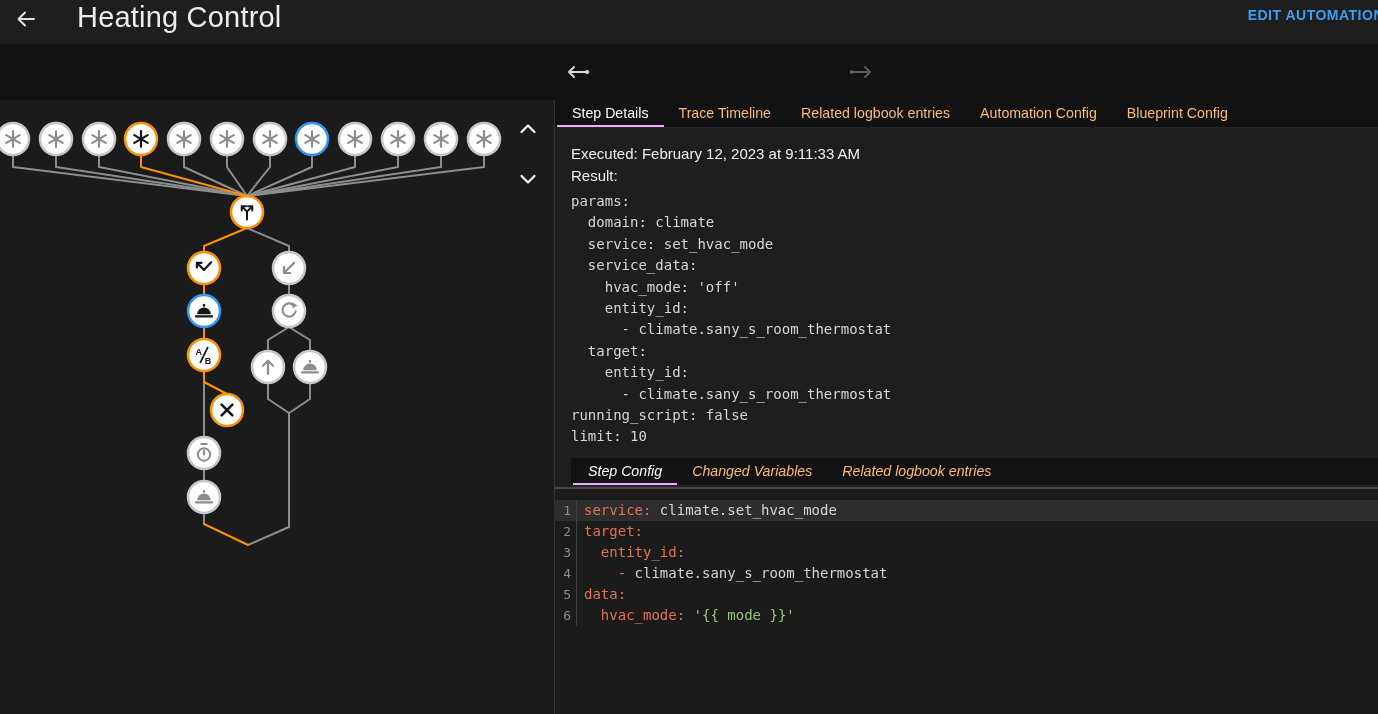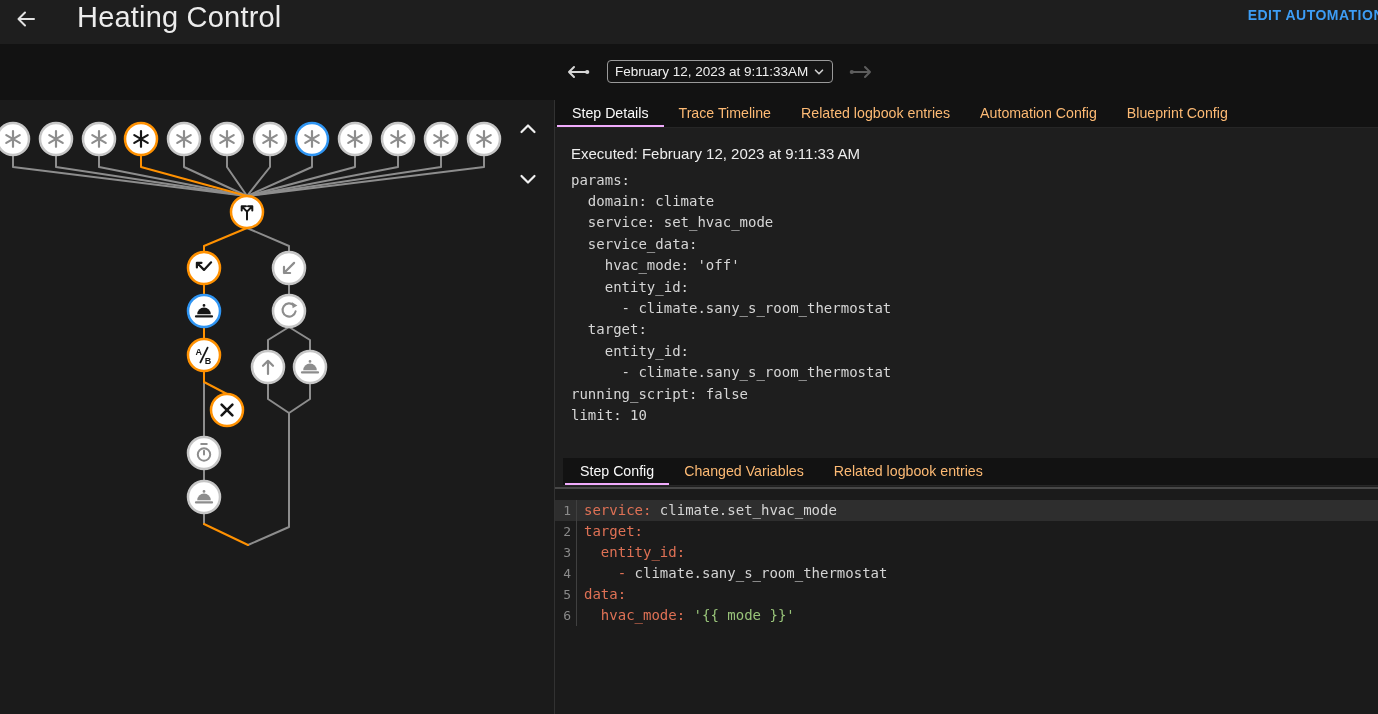--- a/index.html
+++ b/index.html
@@ -28,21 +28,21 @@
   .graph-nav { position:absolute; width:24px; height:24px; background:none; border:none; cursor:pointer; left:516px; }
   .graph-nav.up { top:18px; }
   .graph-nav.down { top:68px; }
   .v-divider { position:absolute; top:0; left:554px; width:1px; height:614px; background:#323232; }
 
   .right-panel { position:absolute; top:0; left:555px; right:0; height:614px; background:#1e1e1e; overflow:hidden; }
 
   .tabbar { display:flex; height:28px; background:#121212; border-bottom:1px solid #262626; padding-left:2px; }
   .tab { padding:0 15px; line-height:27px; font-size:14.2px; color:#fdba74; white-space:nowrap; cursor:pointer; border-bottom:2px solid transparent; }
   .tab.active { color:#fafafa; border-bottom:2px solid #f0abfc; }
-  .tabbar2 { position:absolute; top:358px; left:8px; right:0; }
+  .tabbar2 { position:absolute; top:358px; left:16px; right:0;font-style:italic; }
   .tabbar1 { position:absolute; top:0; left:0; right:0; }
 
   .content { position:absolute; top:29px; left:0; right:0; height:329px; padding:14px 16px; background:#1e1e1e; overflow:hidden; }
   .sans-line { font-size:15px; line-height:21.5px; color:#ededed; }
   .params-pre { margin-top:5px; font-family:"DejaVu Sans Mono", monospace; font-size:14px; line-height:21.4px; color:#d6d6d6; white-space:pre; }
 
   
   .editor { position:absolute; top:387px; left:0; right:0; bottom:0; background:#1b1b1b; border-top:2px solid #474747; padding-top:11px; font-family:"DejaVu Sans Mono", monospace; }
   .ed-row { display:flex; height:21px; line-height:21px; font-size:14px; }
   .ed-row.active { background:#2e2e2e; }
@@ -67,26 +67,20 @@
     <a class="edit-link" href="#">EDIT AUTOMATION</a>
   </div>
 
   <div class="toolbar">
     <button class="nav-arrow-btn prev-btn">
       <svg width="26" height="18" viewBox="0 0 26 18">
         <path d="M21 9H4M9 4 4 9 9 14" stroke="#d6d6d6" stroke-width="2" fill="none" stroke-linecap="round" stroke-linejoin="round"></path>
         <circle cx="22.2" cy="9" r="2.1" fill="#d6d6d6"></circle>
       </svg>
     </button>
-    <div class="trace-select" role="combobox">
-      <span>February 12, 2023 at 9:11:33AM</span>
-      <svg width="12" height="12" viewBox="0 0 12 12">
-        <path d="M2.5 4.2 6 7.8 9.5 4.2" stroke="#cfcfcf" stroke-width="1.6" fill="none" stroke-linecap="round" stroke-linejoin="round"></path>
-      </svg>
-    </div>
     <button class="nav-arrow-btn next-btn">
       <svg width="26" height="18" viewBox="0 0 26 18">
         <path d="M5 9h17M17 4l5 5-5 5" stroke="#5d5d5d" stroke-width="2" fill="none" stroke-linecap="round" stroke-linejoin="round"></path>
         <circle cx="3.8" cy="9" r="2.1" fill="#5d5d5d"></circle>
       </svg>
     </button>
   </div>
 
   <div class="body">
 
@@ -244,20 +238,21 @@
       <div class="tabbar tabbar1">
         <div class="tab active">Step Details</div>
         <div class="tab">Trace Timeline</div>
         <div class="tab">Related logbook entries</div>
         <div class="tab">Automation Config</div>
         <div class="tab">Blueprint Config</div>
       </div>
 
       <div class="content">
         <div class="sans-line">Executed: February 12, 2023 at 9:11:33 AM</div>
+        <div class="sans-line">Result:</div>
         <pre class="params-pre">params:
   domain: climate
   service: set_hvac_mode
   service_data:
     hvac_mode: 'off'
     entity_id:
       - climate.sany_s_room_thermostat
   target:
     entity_id:
       - climate.sany_s_room_thermostat

